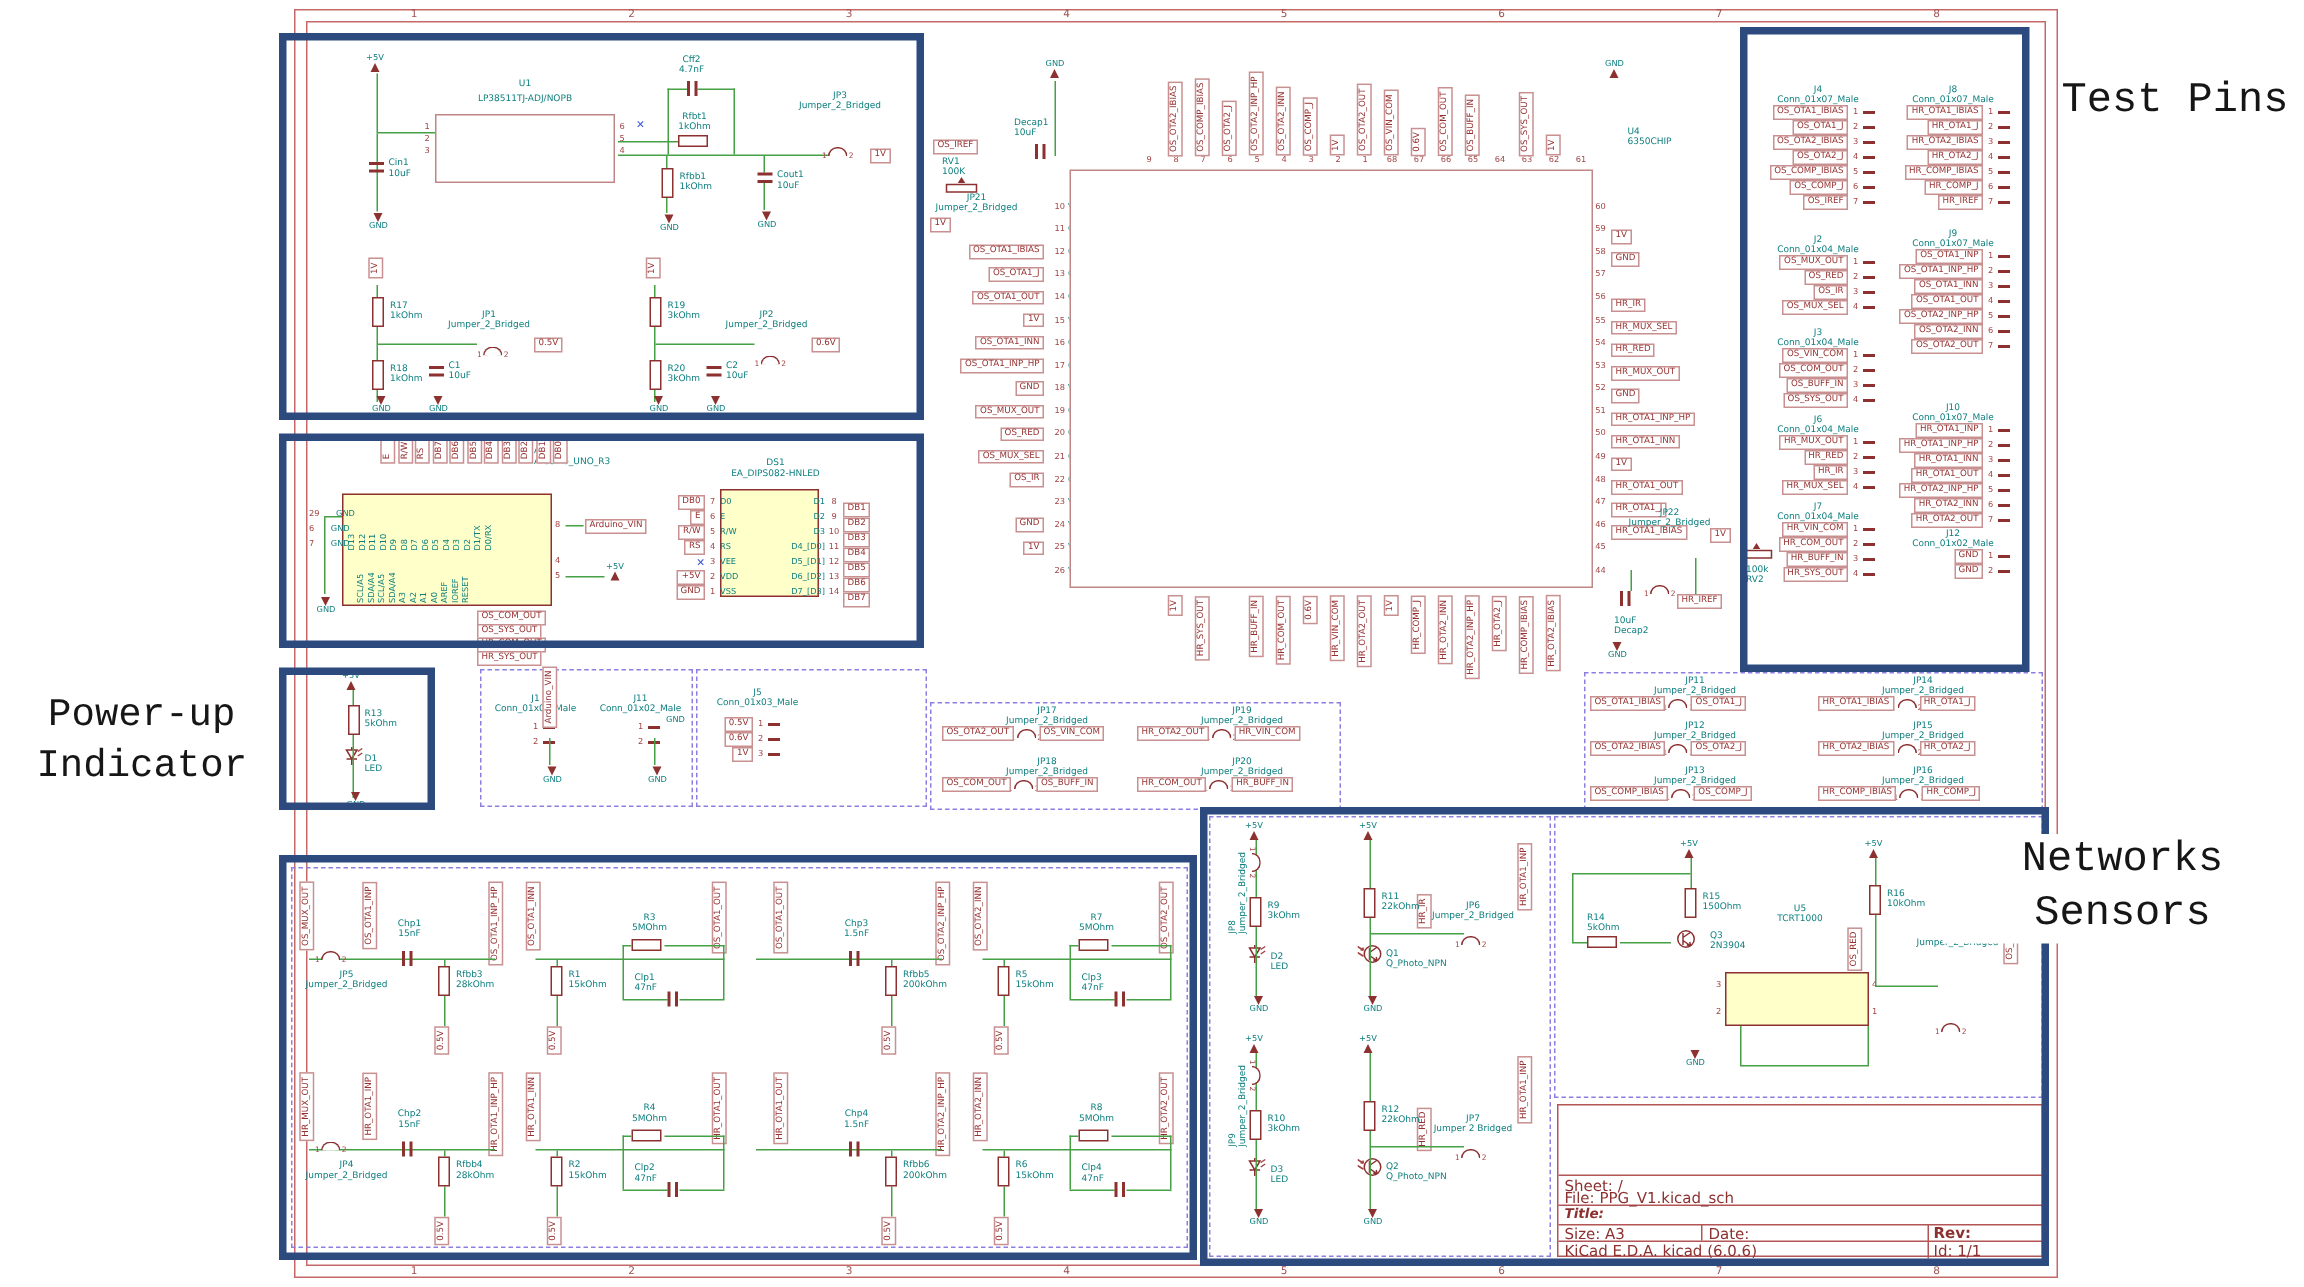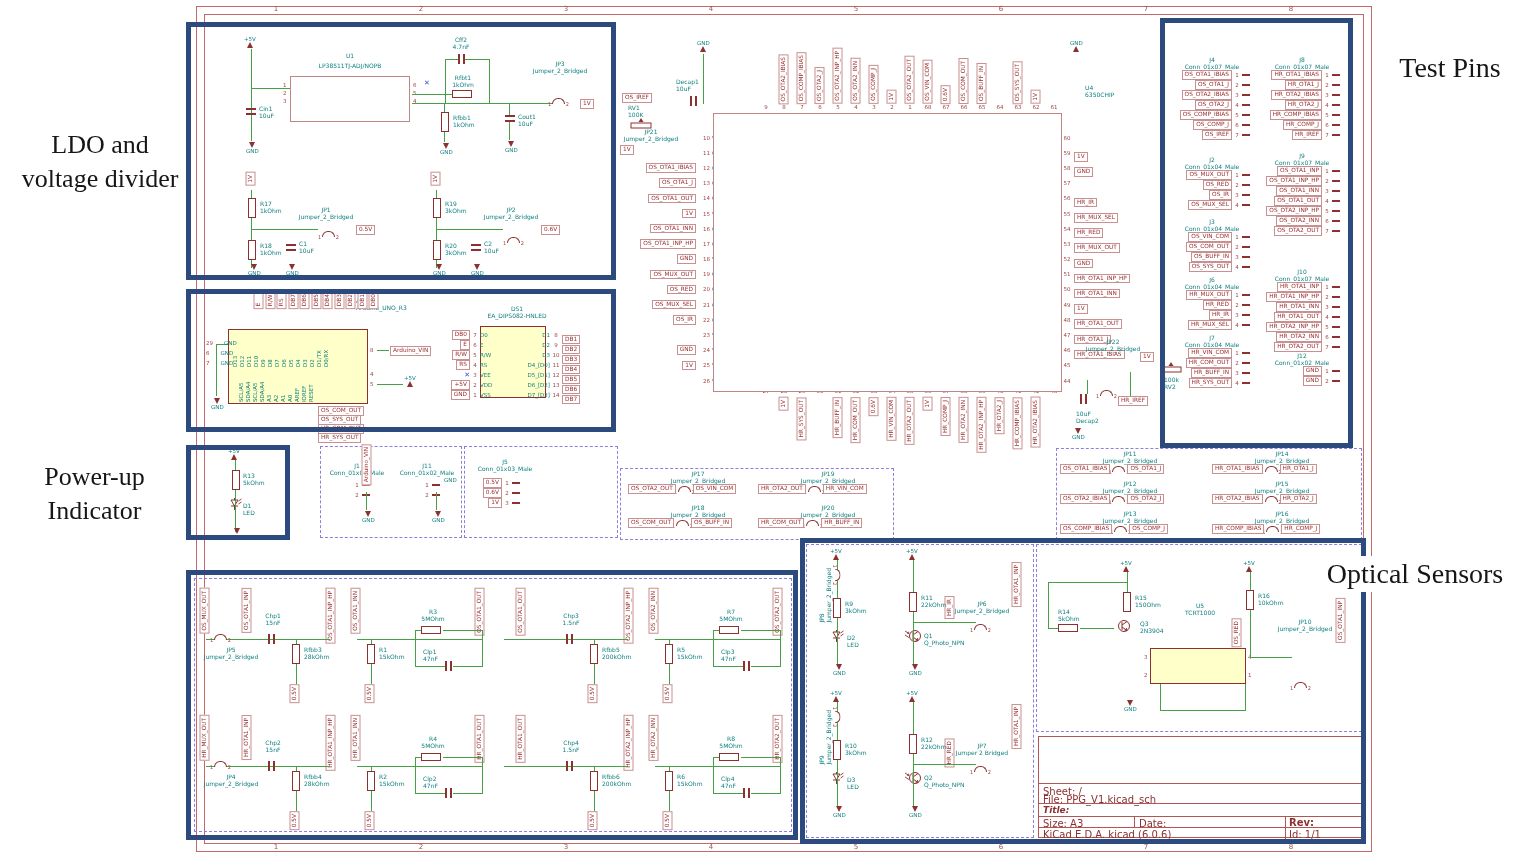--- a/index.html
+++ b/index.html
@@ -5,21 +5,21 @@
 *{margin:0;padding:0;box-sizing:border-box}
 html,body{width:1536px;height:858px;background:#fff;overflow:hidden;
  font-family:"DejaVu Sans",sans-serif}
 .abs{position:absolute}
 #canvas{position:absolute;left:0;top:0;width:1536px;height:858px;background:#fff}
 .frame{position:absolute;border:1px solid #c46868;z-index:1}
 .ftick{position:absolute;font-size:7px;color:#a05050;z-index:1;width:20px;text-align:center}
 .bluebox{position:absolute;border:5px solid #2d4a7e;z-index:40;pointer-events:none}
 .dash{position:absolute;border:1px dashed #8d7fe0;z-index:4}
 .ann{position:absolute;color:#161616;font-size:26px;line-height:1.3;text-align:center;z-index:50;
- font-family:Liberation Serif, serif}
+ font-family:Liberation Mono, monospace}
 .wire{position:absolute;background:#46a046;z-index:5}
 .rv{font-size:6px;line-height:7px;color:#0e7f7f;white-space:nowrap;z-index:10}
 .rv span{display:block}
 .rvc{text-align:center}
 .pn{font-size:5.5px;color:#a34444;line-height:6px;white-space:nowrap}
 .pm{font-size:5.5px;color:#0e7f7f;line-height:6px;white-space:nowrap}
 .nl{display:inline-block;font-size:5.8px;line-height:7.5px;color:#963030;border:1px solid #c89090;
  background:#fff;padding:0 2px;white-space:nowrap;z-index:12}
 .nlv{writing-mode:vertical-rl;transform:rotate(180deg);padding:2px 0}
 .pwrg{display:flex;flex-direction:column;align-items:center;z-index:10}
@@ -94,24 +94,23 @@
       <span class="ftick" style="left:1281px;top:843px">8</span>
     </div>
 
  <div class="bluebox" style="left:186px;top:22px;width:430px;height:258px"></div>
  <div class="bluebox" style="left:186px;top:289px;width:430px;height:143px"></div>
  <div class="bluebox" style="left:186px;top:445px;width:104px;height:95px"></div>
  <div class="bluebox" style="left:186px;top:570px;width:612px;height:270px"></div>
  <div class="bluebox" style="left:800px;top:538px;width:566px;height:306px"></div>
  <div class="bluebox" style="left:1160px;top:18px;width:193px;height:430px"></div>
 
- <div class="ann" style="left:0;top:128px;width:200px"><span>LDO and</span><br><span>voltage divider</span></div>
  <div class="ann" style="left:12px;top:460px;width:165px"><span>Power-up</span><br><span>Indicator</span></div>
  <div class="ann" style="left:1370px;top:50px;width:160px;font-size:28px"><span>Test Pins</span></div>
- <div class="ann" style="left:1295px;top:556px;width:240px;font-size:28px;background:#fff"><span>Optical Sensors</span></div>
+ <div class="ann" style="left:1295px;top:556px;width:240px;font-size:28px;background:#fff"><span>Networks Sensors</span></div>
 
  <div>
   <div class="abs pwrg" style="left:244px;top:36px">
         <span class="pwrt">+5V</span>
         <span class="up"></span>
       </div>
   <span class="wire" style="left:251px;top:49px;width:1px;height:39px"></span>
   <span class="wire" style="left:251px;top:88px;width:39px;height:1px"></span>
   <span class="wire" style="left:251px;top:89px;width:1px;height:52px"></span>
   <div class="abs capv" style="left:246px;top:108px"></div>

